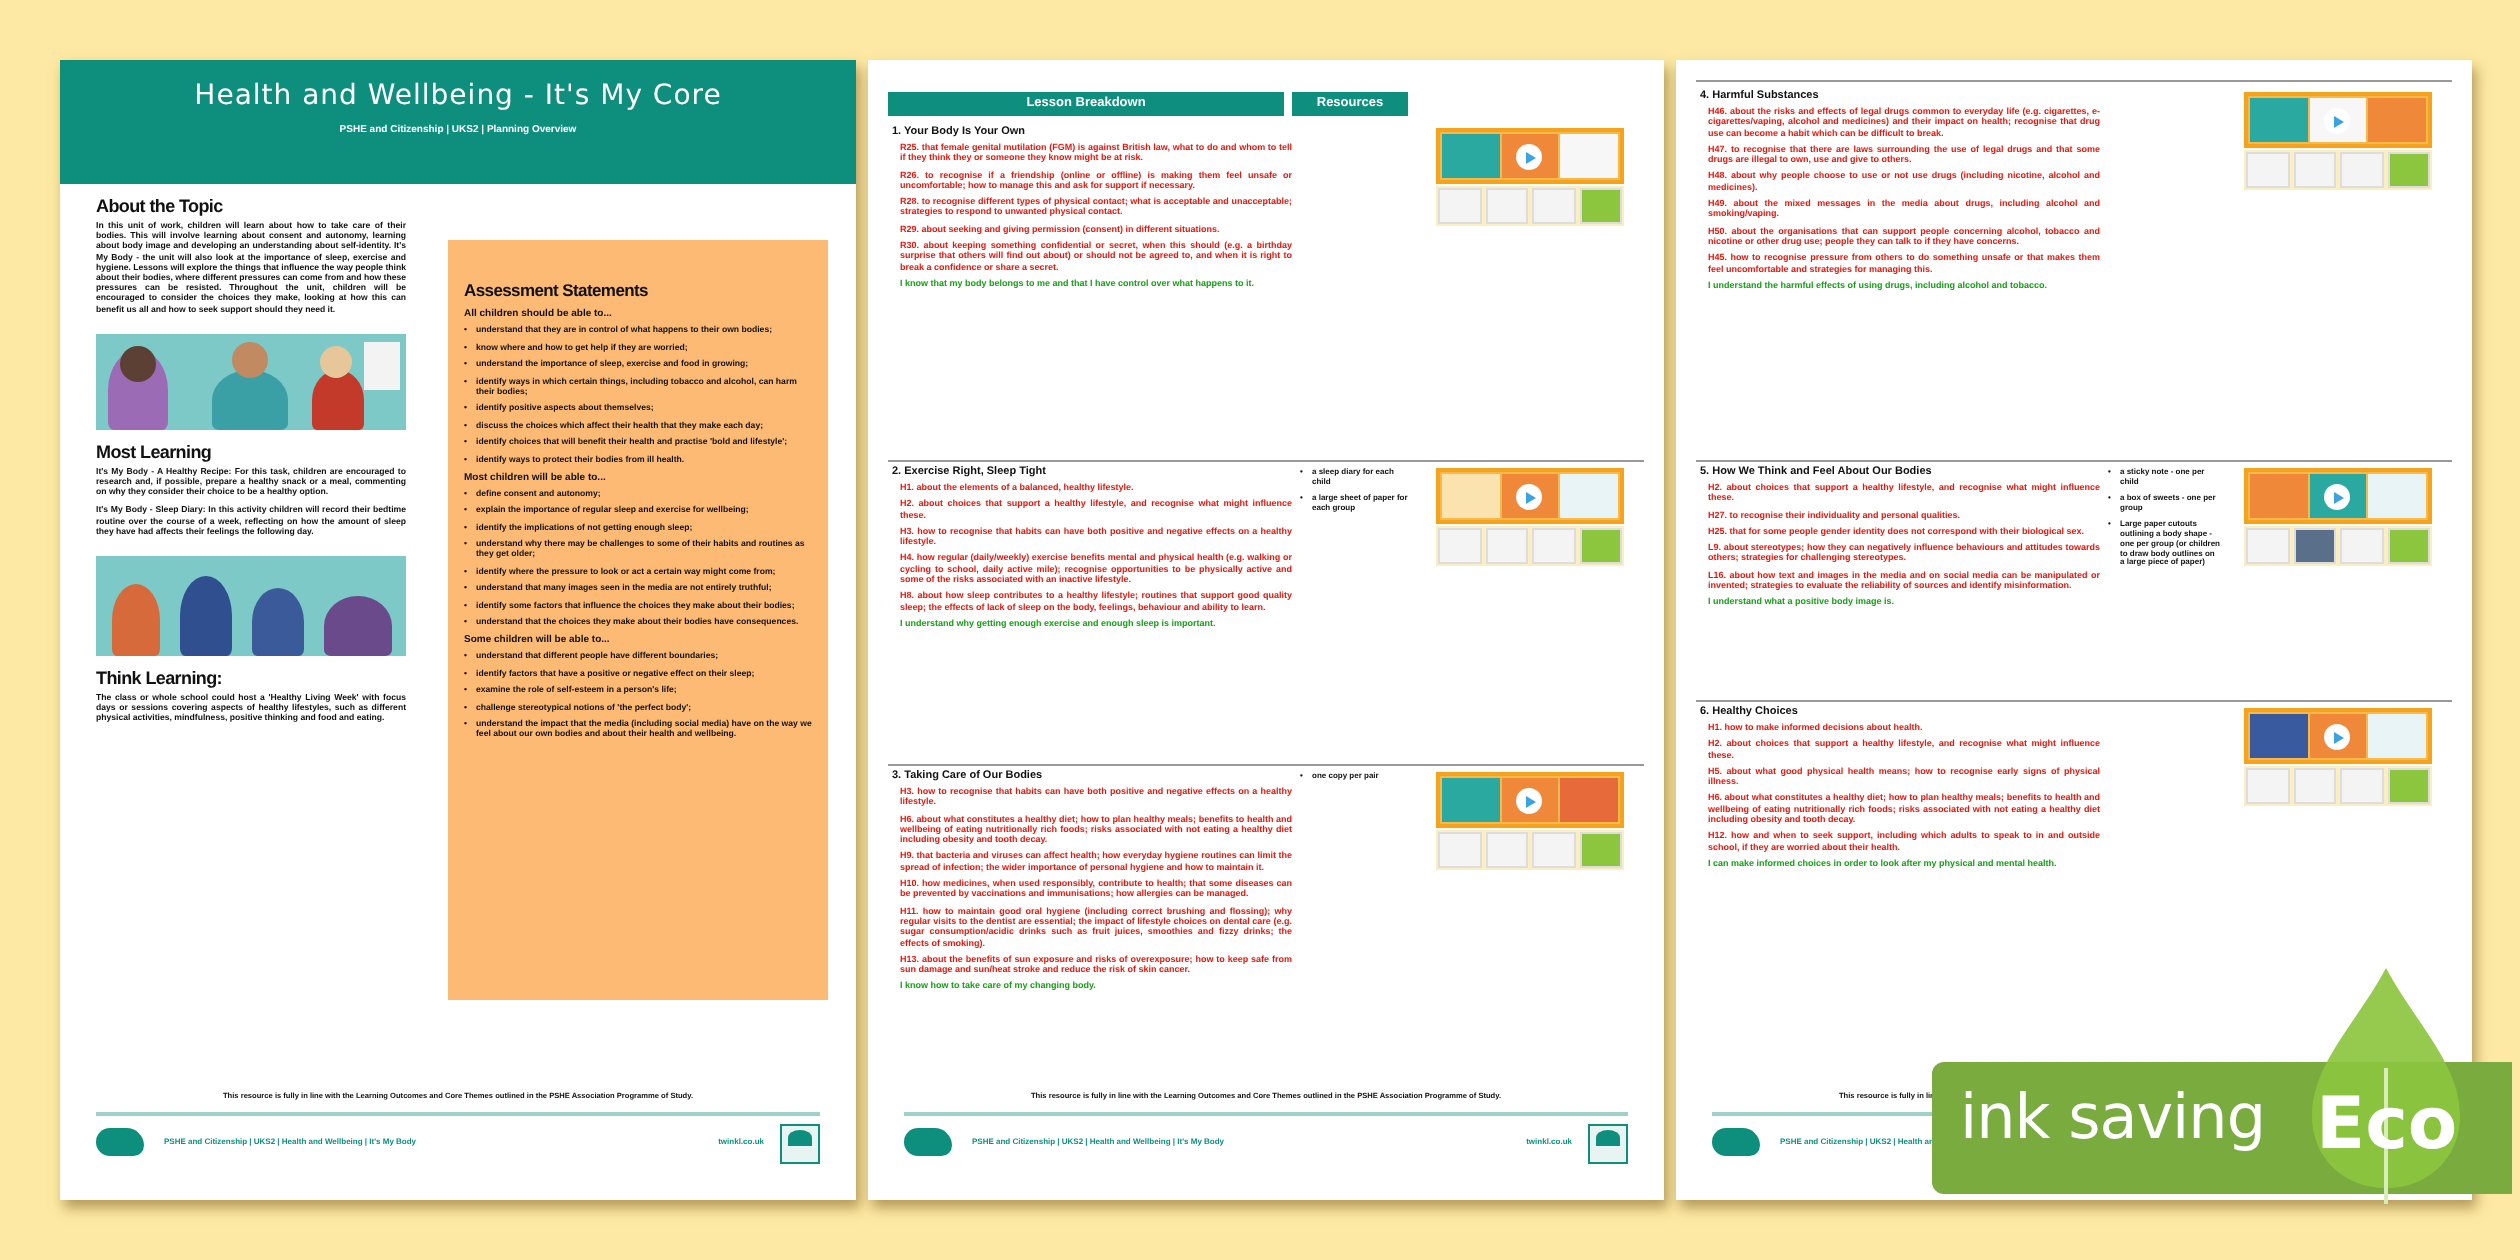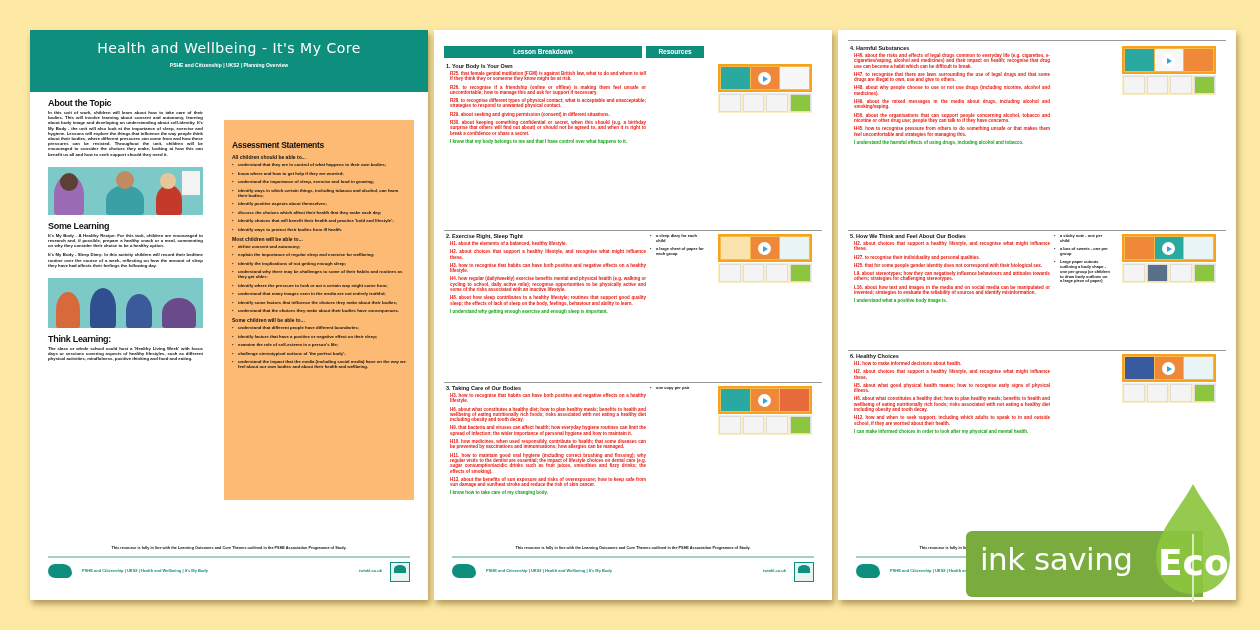--- a/index.html
+++ b/index.html
@@ -48,21 +48,21 @@
   .thumb { position: absolute; left: 274px; top: 3px; width: 94px; height: 48px; }
   .thumb-top { height: 28px; background: #f5b94d; border: 2px solid #f6a21a; position: relative; display: flex; gap: 1px; padding: 1px; }
   .thumb-top span { flex: 1; }
   .thumb-play { position: absolute; left: 38px; top: 6px; width: 13px; height: 13px; border-radius: 50%; background: #fff; }
   .thumb-play::after { content: ""; position: absolute; left: 5px; top: 3.5px; border-left: 5px solid #3aa3e0; border-top: 3px solid transparent; border-bottom: 3px solid transparent; }
   .thumb-bot { height: 20px; display: flex; gap: 2px; margin-top: 1px; background: #fbefc2; padding: 1px; }
   .thumb-bot span { flex: 1; background: #f4f4f4; border: 0.5px solid #ddd; }
   .thumb-bot span:last-child { background: #8cc63f; }
 
   
-  #eco { position: absolute; left: 966px; top: 531px; width: 237px; height: 66px; background: #79ab3f; border-radius: 6px 0 0 6px; padding-left: 48px; }
+  #eco { position: absolute; left: 966px; top: 531px; width: 290px; height: 66px; background: #79ab3f; border-radius: 6px 0 0 6px; padding-left: 48px; }
   .eco-label { position: absolute; left: 14px; top: 10px; font-family: "DejaVu Sans", sans-serif; font-size: 31px; color: #fff; letter-spacing: -0.5px; }
   .eco-leaf { position: absolute; left: 1148px; top: 482px; width: 90px; height: 120px; }
   .eco-word { position: absolute; left: 1158px; top: 542px; font-family: "DejaVu Sans", sans-serif; font-weight: bold; font-size: 36px; color: #fff; }
 </style>
 </head>
 <body>
 
 <div class="page" id="page1">
   <div class="p1-header">
     <div class="p1-title">Health and Wellbeing - It's My Core</div>
@@ -76,21 +76,21 @@
     <div class="illus">
       <div class="fig" style="left:6px;width:30px;height:40px;background:#9b6bb5;"></div>
       <div class="fig" style="left:12px;top:6px;width:18px;height:18px;background:#5c4033;border-radius:50%;"></div>
       <div class="fig" style="left:58px;width:38px;height:30px;background:#3aa0a5;"></div>
       <div class="fig" style="left:68px;top:4px;width:18px;height:18px;background:#c18a60;border-radius:50%;"></div>
       <div class="fig" style="left:108px;width:26px;height:30px;background:#c43a2a;"></div>
       <div class="fig" style="left:112px;top:6px;width:16px;height:16px;background:#e7c79a;border-radius:50%;"></div>
       <div style="position:absolute;left:134px;top:4px;width:18px;height:24px;background:#f3f3f3;"></div>
     </div>
 
-    <div class="h-sec">Some Learning</div>
+    <div class="h-sec">Most Learning</div>
     <div class="body-text">It's My Body - A Healthy Recipe: For this task, children are encouraged to research and, if possible, prepare a healthy snack or a meal, commenting on why they consider their choice to be a healthy option.</div>
     <div class="body-text" style="margin-top:4px;">It's My Body - Sleep Diary: In this activity children will record their bedtime routine over the course of a week, reflecting on how the amount of sleep they have had affects their feelings the following day.</div>
 
     <div class="illus" style="height:50px;">
       <div class="fig" style="left:8px;width:24px;height:36px;background:#d76a3a;"></div>
       <div class="fig" style="left:42px;width:26px;height:40px;background:#2f4f8f;"></div>
       <div class="fig" style="left:78px;width:26px;height:34px;background:#3b5a9a;"></div>
       <div class="fig" style="left:114px;width:34px;height:30px;background:#6a4a8a;"></div>
     </div>
 

